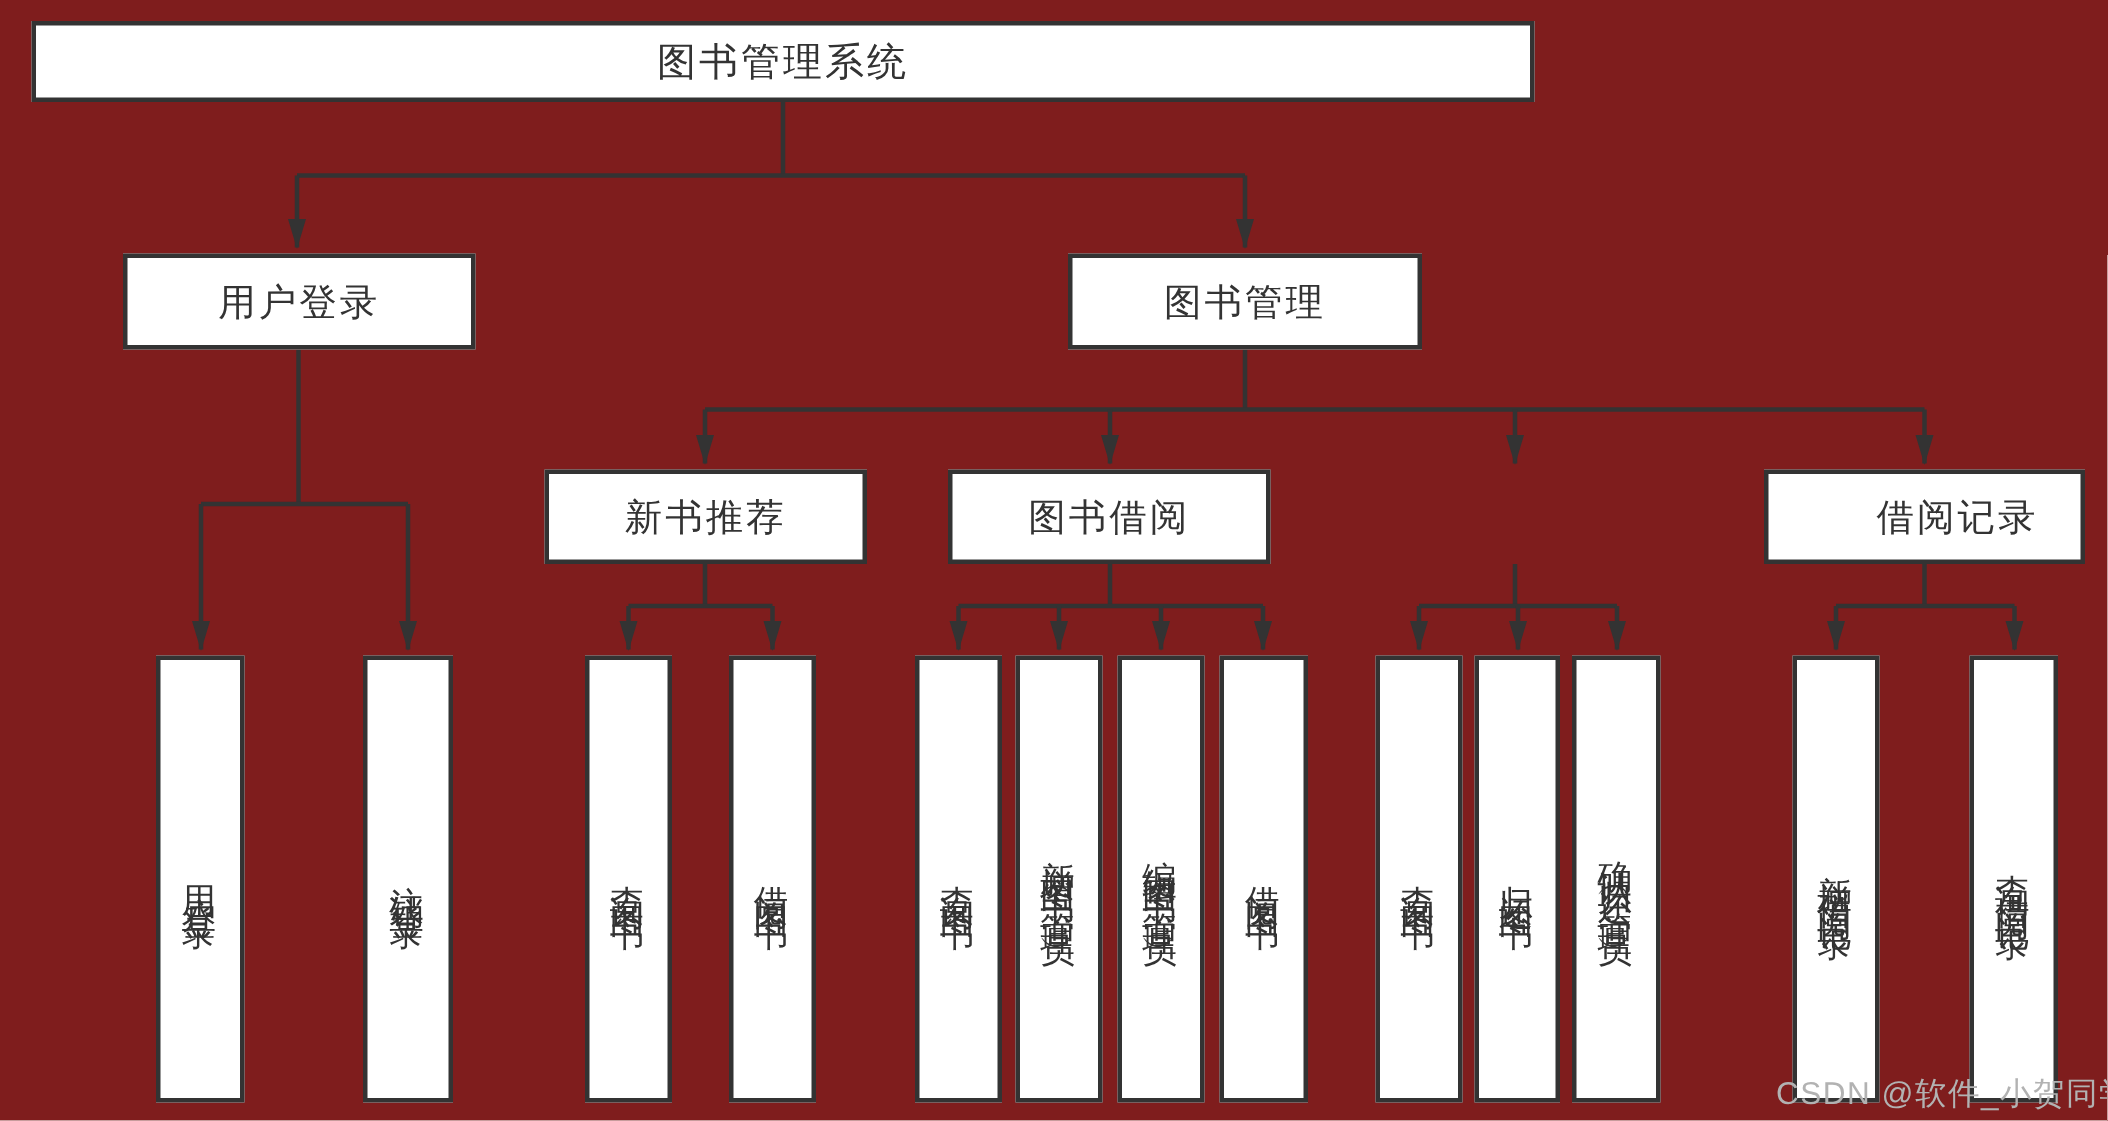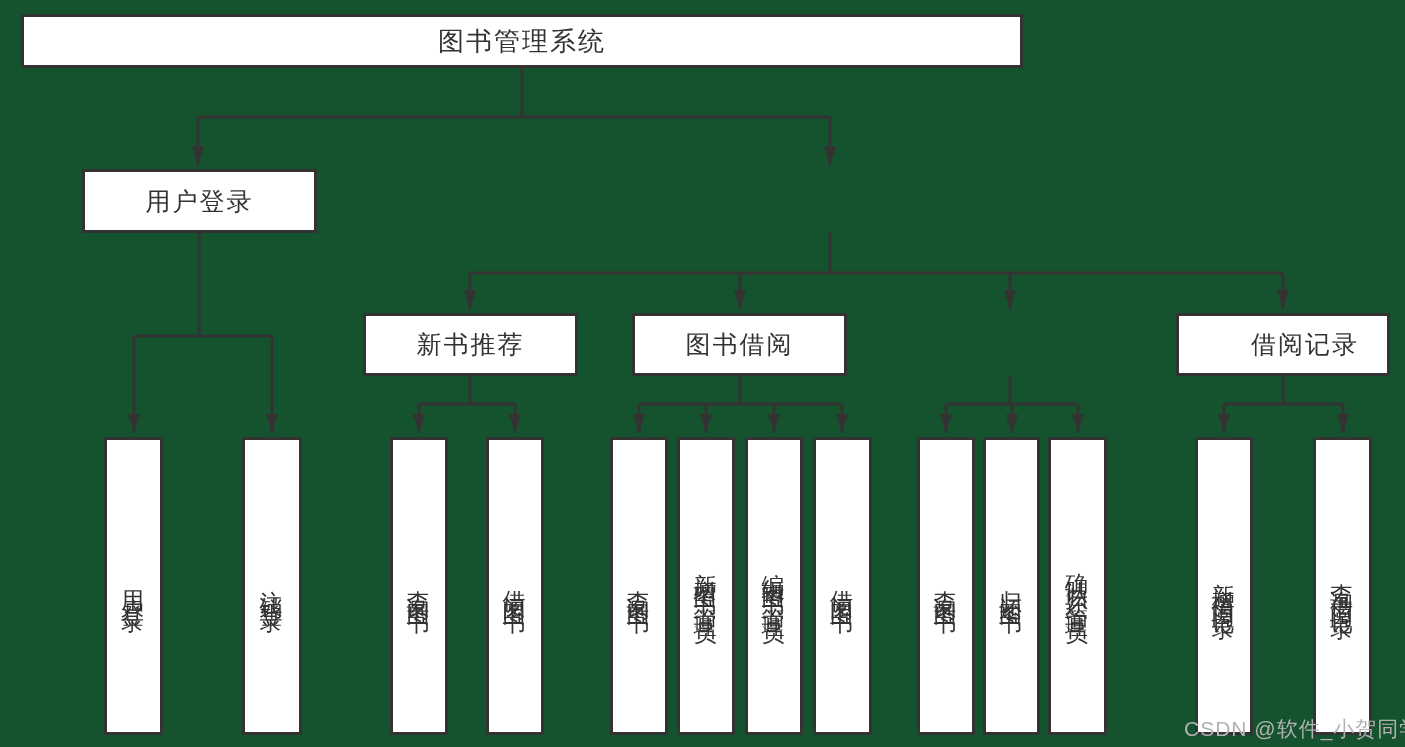--- a/index.html
+++ b/index.html
@@ -4,21 +4,21 @@
 <style>
   html, body {
     margin: 0;
     padding: 0;
     background: #ffffff;
   }
   #stage {
     position: relative;
     width: 1405px;
     height: 747px;
-    background: #14532d;
+    background: #7f1d1d;
     font-family: "Liberation Sans", "DejaVu Sans", sans-serif;
     overflow: hidden;
   }
   #connectors {
     position: absolute;
     left: 0;
     top: 0;
     width: 1405px;
     height: 747px;
     z-index: 1;
@@ -117,20 +117,23 @@
     </g>
   </svg>
 
   <div class="node hbox root" style="left:21px; top:14px; width:1002px; height:54px;">
     <span>图书管理系统</span>
   </div>
 
   <div class="node hbox" style="left:82px; top:169px; width:235px; height:64px;">
     <span>用户登录</span>
   </div>
+  <div class="node hbox" style="left:712px; top:169px; width:236px; height:64px;">
+    <span>图书管理</span>
+  </div>
 
   <div class="node hbox" style="left:363px; top:313px; width:215px; height:63px;">
     <span>新书推荐</span>
   </div>
   <div class="node hbox" style="left:632px; top:313px; width:215px; height:63px;justify-content:center;">
     <span>图书借阅</span>
   </div>
   <div class="node hbox" style="left:1176px; top:313px; width:214px; height:63px;padding-left:44px;">
     <span>借阅记录</span>
   </div>

